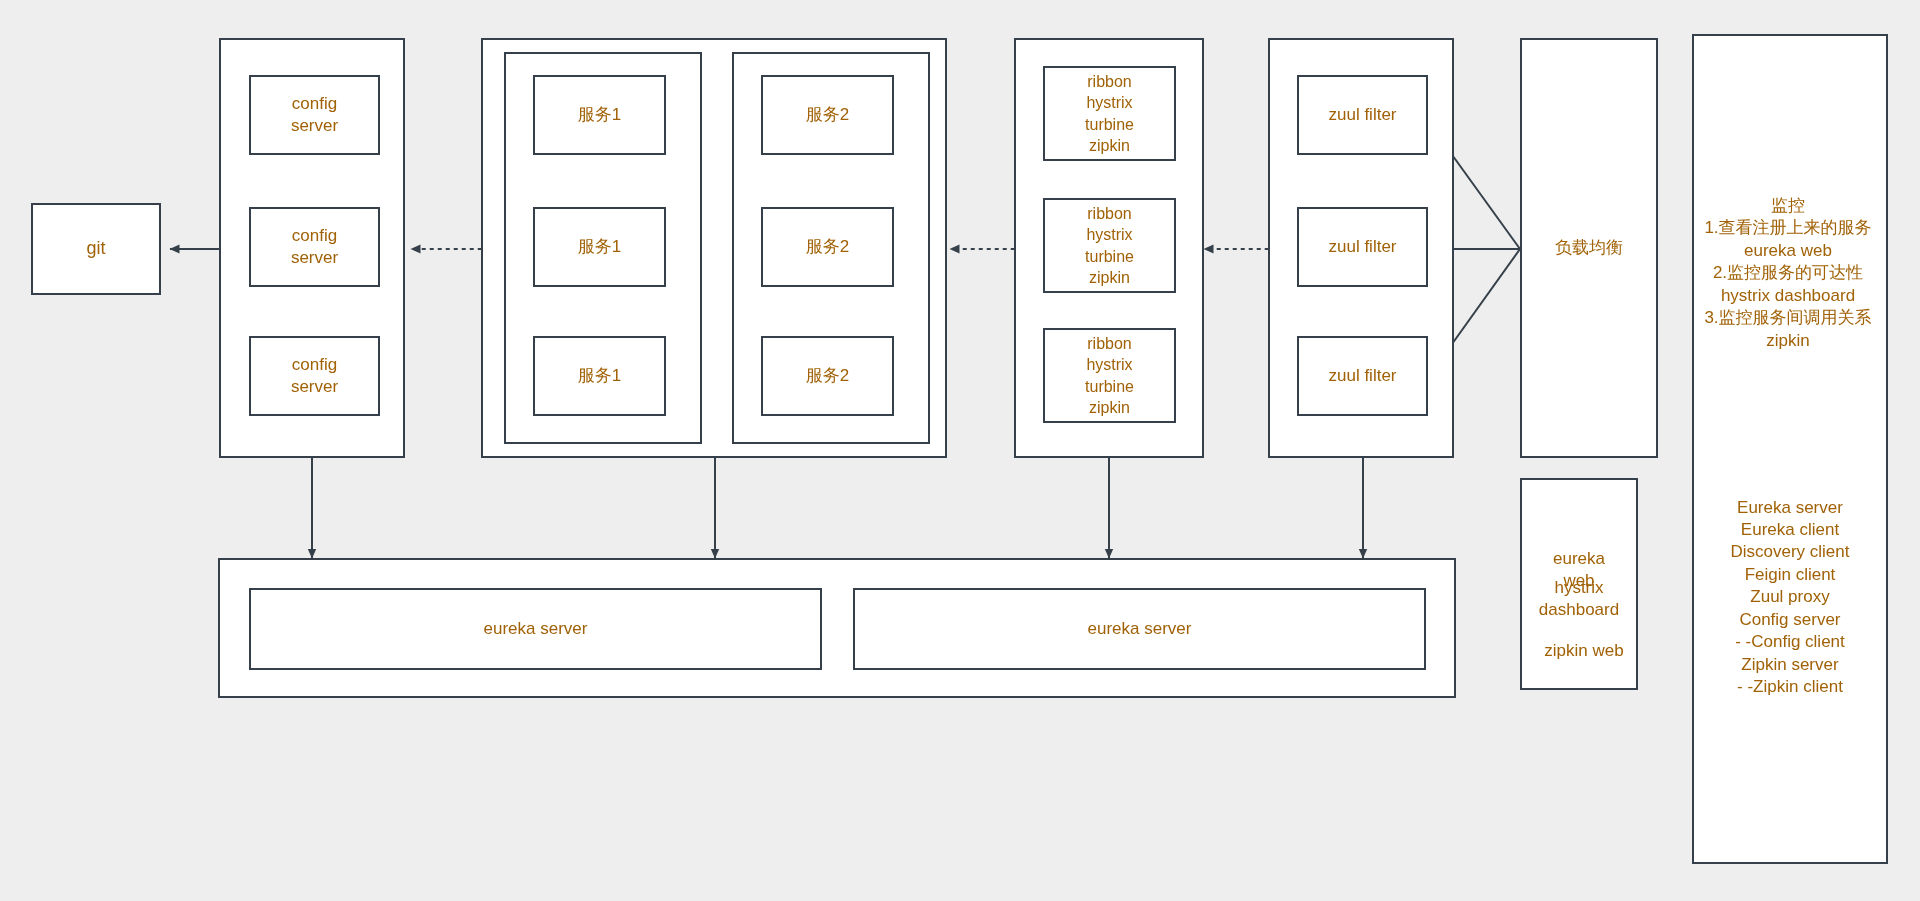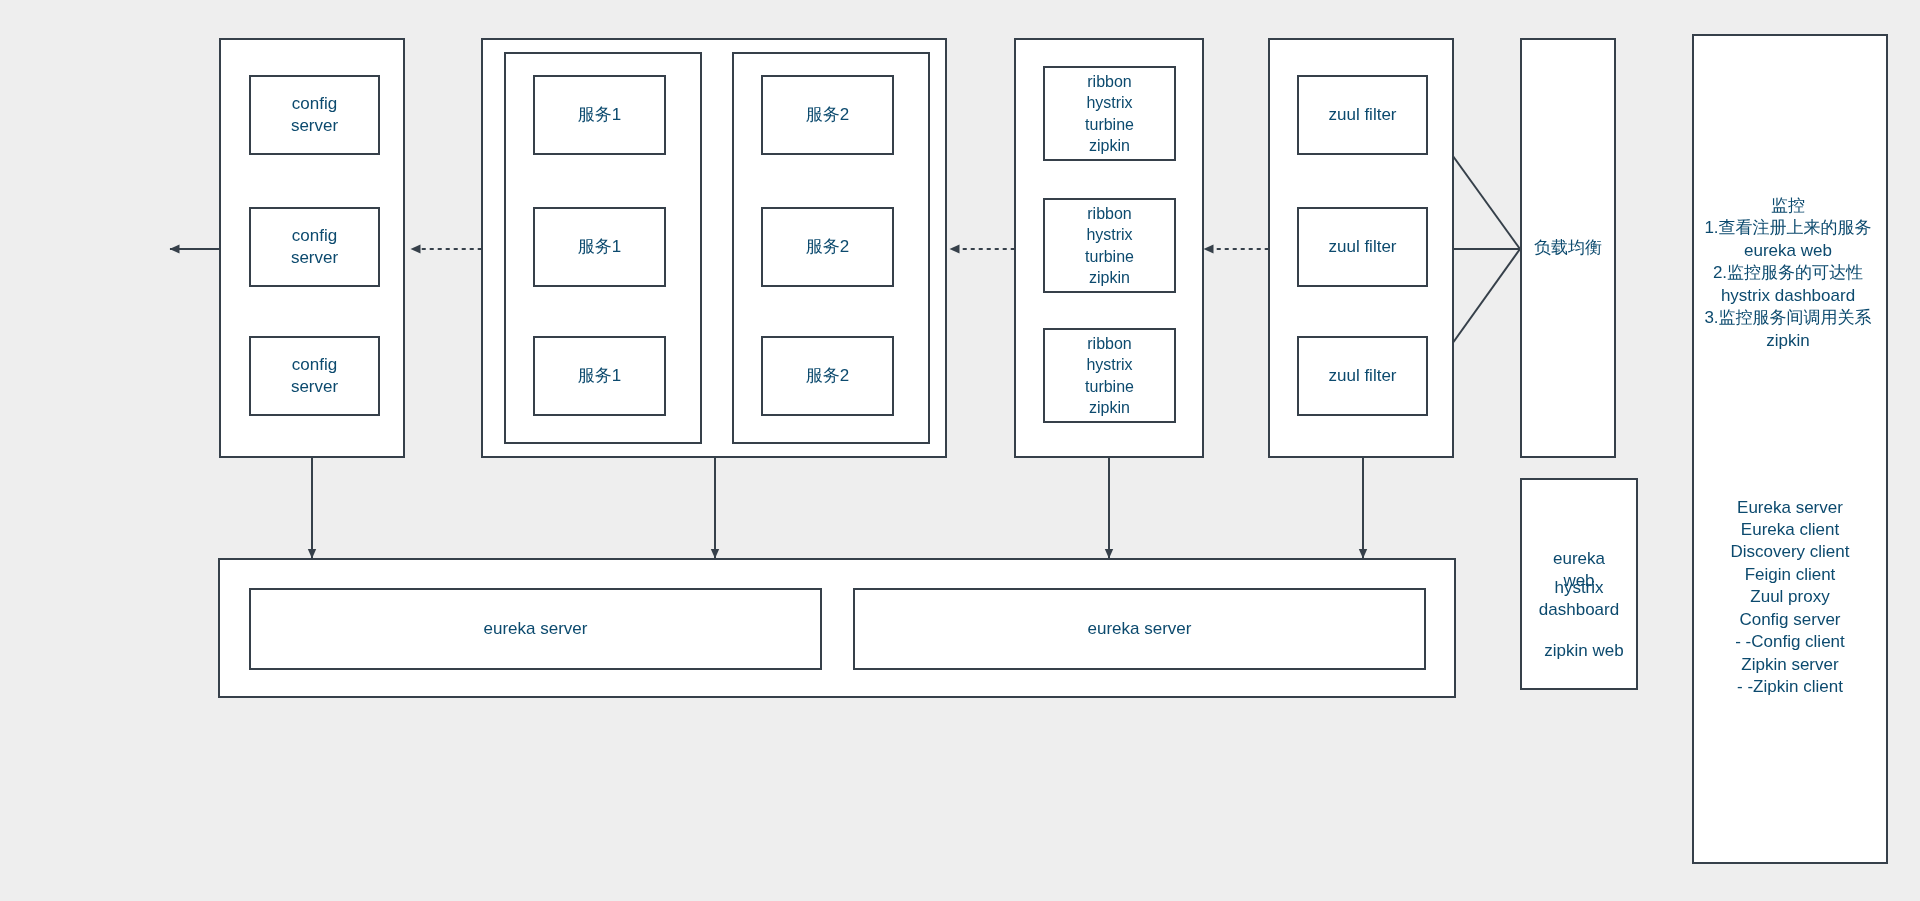--- a/index.html
+++ b/index.html
@@ -25,21 +25,21 @@
     position: absolute;
     box-sizing: border-box;
     border: 2px solid #36404a;
     background: #ffffff;
     display: flex;
     align-items: center;
     justify-content: center;
     text-align: center;
     line-height: 1.32;
     font-size: 17px;
-    color: #0c4a6e;
+    color: #a16207;
     white-space: pre-line;
   }
   
   .frame {
     position: absolute;
     box-sizing: border-box;
     border: 2px solid #36404a;
     background: #ffffff;
   }
   .plain {
@@ -90,20 +90,21 @@
     <line x1="1520" y1="249" x2="1432" y2="127" stroke="#36404a" stroke-width="2" marker-end="url(#arrowSolid)"></line>
     <line x1="1520" y1="249" x2="1432" y2="249" stroke="#36404a" stroke-width="2" marker-end="url(#arrowSolid)"></line>
     <line x1="1520" y1="249" x2="1432" y2="372" stroke="#36404a" stroke-width="2" marker-end="url(#arrowSolid)"></line>
 
     <line x1="312" y1="458" x2="312" y2="558" stroke="#36404a" stroke-width="2" marker-end="url(#arrowSolid)"></line>
     <line x1="715" y1="458" x2="715" y2="558" stroke="#36404a" stroke-width="2" marker-end="url(#arrowSolid)"></line>
     <line x1="1109" y1="458" x2="1109" y2="558" stroke="#36404a" stroke-width="2" marker-end="url(#arrowSolid)"></line>
     <line x1="1363" y1="458" x2="1363" y2="558" stroke="#36404a" stroke-width="2" marker-end="url(#arrowSolid)"></line>
   </svg>
 
+  <div class="box txt-lg" style="left:31px; top:203px; width:130px; height:92px;">git</div>
 
   <div class="frame" style="left:219px; top:38px; width:186px; height:420px;"></div>
   <div class="box multiline txt-md" style="left:249px; top:75px; width:131px; height:80px;">config
 server</div>
   <div class="box multiline txt-md" style="left:249px; top:207px; width:131px; height:80px;">config
 server</div>
   <div class="box multiline txt-md" style="left:249px; top:336px; width:131px; height:80px;">config
 server</div>
 
   <div class="frame" style="left:481px; top:38px; width:466px; height:420px;"></div>
@@ -130,21 +131,21 @@
   <div class="box multiline txt-sm" style="left:1043px; top:328px; width:133px; height:95px;">ribbon
 hystrix
 turbine
 zipkin</div>
 
   <div class="frame" style="left:1268px; top:38px; width:186px; height:420px;"></div>
   <div class="box txt-md" style="left:1297px; top:75px; width:131px; height:80px;">zuul filter</div>
   <div class="box txt-md" style="left:1297px; top:207px; width:131px; height:80px;">zuul filter</div>
   <div class="box txt-md" style="left:1297px; top:336px; width:131px; height:80px;">zuul filter</div>
 
-  <div class="box txt-md" style="left:1520px; top:38px; width:96px; height:420px;">负载均衡</div>
+  <div class="box txt-md" style="left:1520px; top:38px; width:138px; height:420px;">负载均衡</div>
 
   <div class="frame" style="left:1520px; top:478px; width:118px; height:212px;"></div>
   <div class="box plain multiline txt-md" style="left:1520px; top:503px; width:118px; height:48px;margin-top:43px;">eureka
 web</div>
   <div class="box plain multiline txt-md" style="left:1520px; top:575px; width:118px; height:48px;">hystrix
 dashboard</div>
   <div class="box plain multiline txt-md" style="left:1520px; top:637px; width:128px; height:28px;">zipkin web</div>
 
   <div class="frame" style="left:218px; top:558px; width:1238px; height:140px;"></div>
   <div class="box txt-md" style="left:249px; top:588px; width:573px; height:82px;">eureka server</div>

